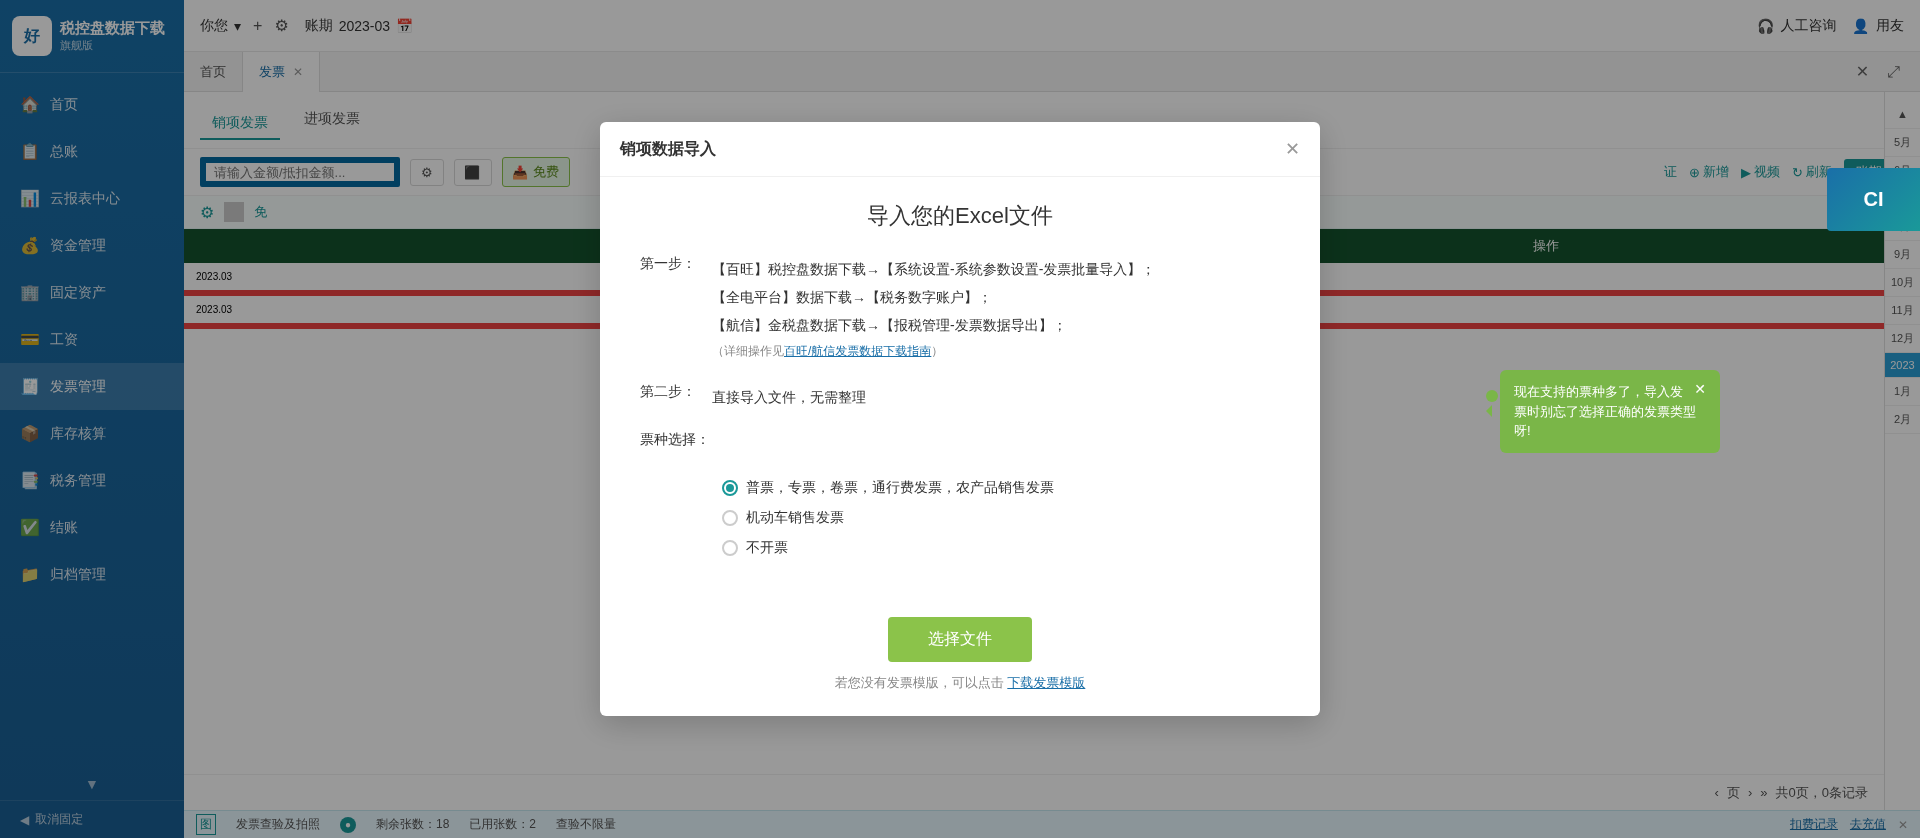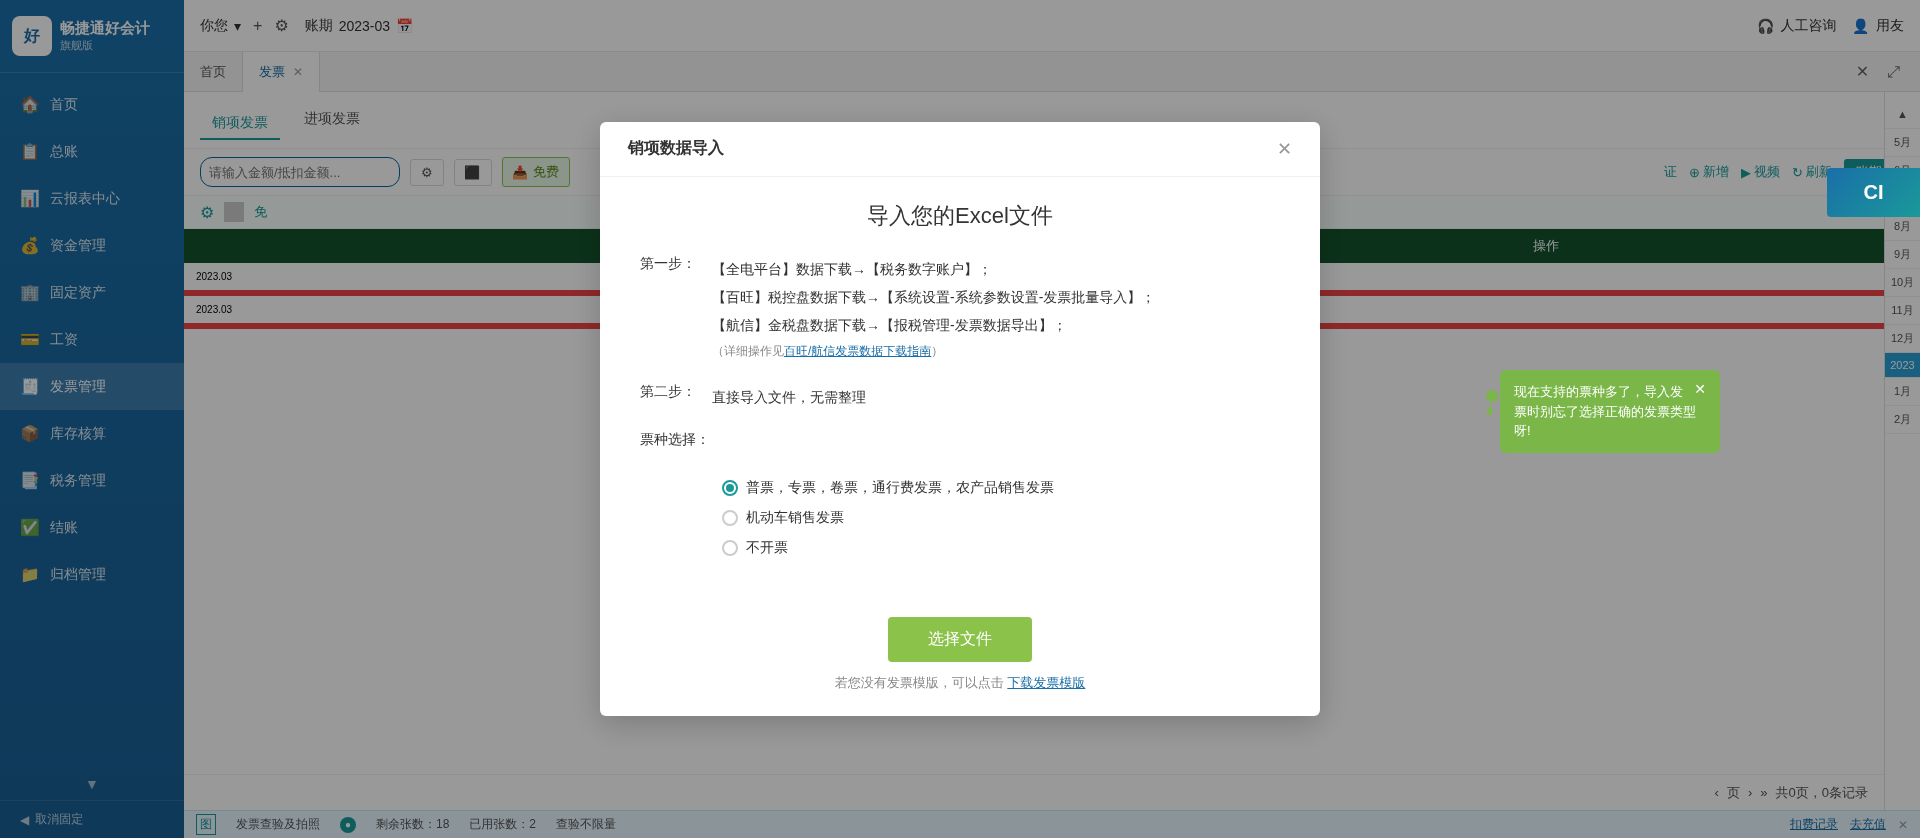--- a/index.html
+++ b/index.html
@@ -92,21 +92,21 @@
       display: flex; align-items: center; padding: 8px 16px; gap: 10px;
       border-bottom: 1px solid #f0f0f0;
     }
     .action-bar-right { margin-left: auto; display: flex; align-items: center; gap: 12px; }
     .action-btn {
       display: flex; align-items: center; gap: 4px; padding: 5px 10px;
       cursor: pointer; color: #555; font-size: 13px; border: 1px solid #d9d9d9;
       border-radius: 3px; background: white;
     }
     .search-input {
-      width: 200px; height: 30px; border: 1px solid #0369a1; border-radius: 12px;
+      width: 200px; height: 30px; border: 6px solid #0369a1; border-radius: 2px;
       padding: 0 8px; font-size: 13px; color: #999;
     }
     .filter-row {
       display: flex; align-items: center; padding: 6px 16px; gap: 10px;
       background: #f9fffe; border-bottom: 1px solid #e8f5f5;
     }
     .filter-icon { color: #1a9999; font-size: 16px; cursor: pointer; }
 
     
     .data-table { width: 100%; border-collapse: collapse; }
@@ -159,22 +159,22 @@
       position: fixed; inset: 0; background: rgba(0,0,0,0.4); z-index: 200;
     }
 
     
     .dialog {
       position: fixed; top: 50%; left: 50%; transform: translate(-50%, -50%);
       background: white; border-radius: 6px; width: 720px;
       box-shadow: 0 8px 32px rgba(0,0,0,0.2); z-index: 300;
     }
     .dialog-header {
-      display: flex; justify-content: space-between;
-      padding: 16px 28px; border-bottom: 1px solid #f0f0f0;
+      display: flex; align-items: center; justify-content: space-between;
+      padding: 16px 20px; border-bottom: 1px solid #f0f0f0;
     }
     .dialog-title { font-size: 16px; font-weight: bold; color: #333; }
     .dialog-close { cursor: pointer; color: #999; font-size: 18px; }
     .dialog-body { padding: 24px 40px; }
     .dialog-main-title {
       text-align: center; font-size: 22px; color: #333;
       margin-bottom: 24px; font-weight: normal;
     }
     .step { margin-bottom: 20px; display: flex; gap: 12px; align-items: flex-start; }
     .step-label { color: #333; font-size: 14px; white-space: nowrap; font-weight: 500; min-width: 60px; }
@@ -216,35 +216,35 @@
       border-radius: 50%; top: 390px; right: 422px; z-index: 400;
     }
     .tooltip-line {
       position: absolute; height: 2px; background: #7ab648;
       top: 395px; right: 210px; width: 210px; z-index: 399;
     }
 
     
     .ci-badge {
       position: fixed; right: 0; top: 168px;
-      width: 93px; height: 49px;
+      width: 93px; height: 63px;
       background: linear-gradient(135deg, #1a6fa8, #1a9999);
       color: white; font-size: 20px; font-weight: bold;
       display: flex; align-items: center; justify-content: center;
       z-index: 500; border-radius: 4px 0 0 4px;
     }
   </style>
 </head>
 <body>
 
 <div class="sidebar">
   <div class="sidebar-logo">
     <div class="logo-icon">好</div>
     <div>
-      <div style="color:white;font-size:15px;font-weight:bold;">畅捷通好会计</div>
+      <div style="color:white;font-size:15px;font-weight:bold;">税控盘数据下载</div>
       <div style="color:rgba(255,255,255,0.7);font-size:11px;">旗舰版</div>
     </div>
   </div>
   <div class="sidebar-nav">
     <div class="nav-item">
       <span class="nav-icon">🏠</span>
       <span>首页</span>
     </div>
     <div class="nav-item">
       <span class="nav-icon">📋</span>
@@ -453,22 +453,22 @@
   <div class="dialog-header">
     <span class="dialog-title">销项数据导入</span>
     <span class="dialog-close">✕</span>
   </div>
   <div class="dialog-body">
     <div class="dialog-main-title">导入您的Excel文件</div>
 
     <div class="step">
       <span class="step-label">第一步：</span>
       <div class="step-content">
+        <div>【百旺】税控盘数据下载→【系统设置-系统参数设置-发票批量导入】；</div>
         <div>【全电平台】数据下载→【税务数字账户】；</div>
-        <div>【百旺】税控盘数据下载→【系统设置-系统参数设置-发票批量导入】；</div>
         <div>【航信】金税盘数据下载→【报税管理-发票数据导出】；</div>
         <div style="font-size:12px;color:#888;">
           （详细操作见<a style="color:#1a6fa8;cursor:pointer;text-decoration:underline;">百旺/航信发票数据下载指南</a>）
         </div>
       </div>
     </div>
 
     <div class="step">
       <span class="step-label">第二步：</span>
       <span class="step-content">直接导入文件，无需整理</span>

